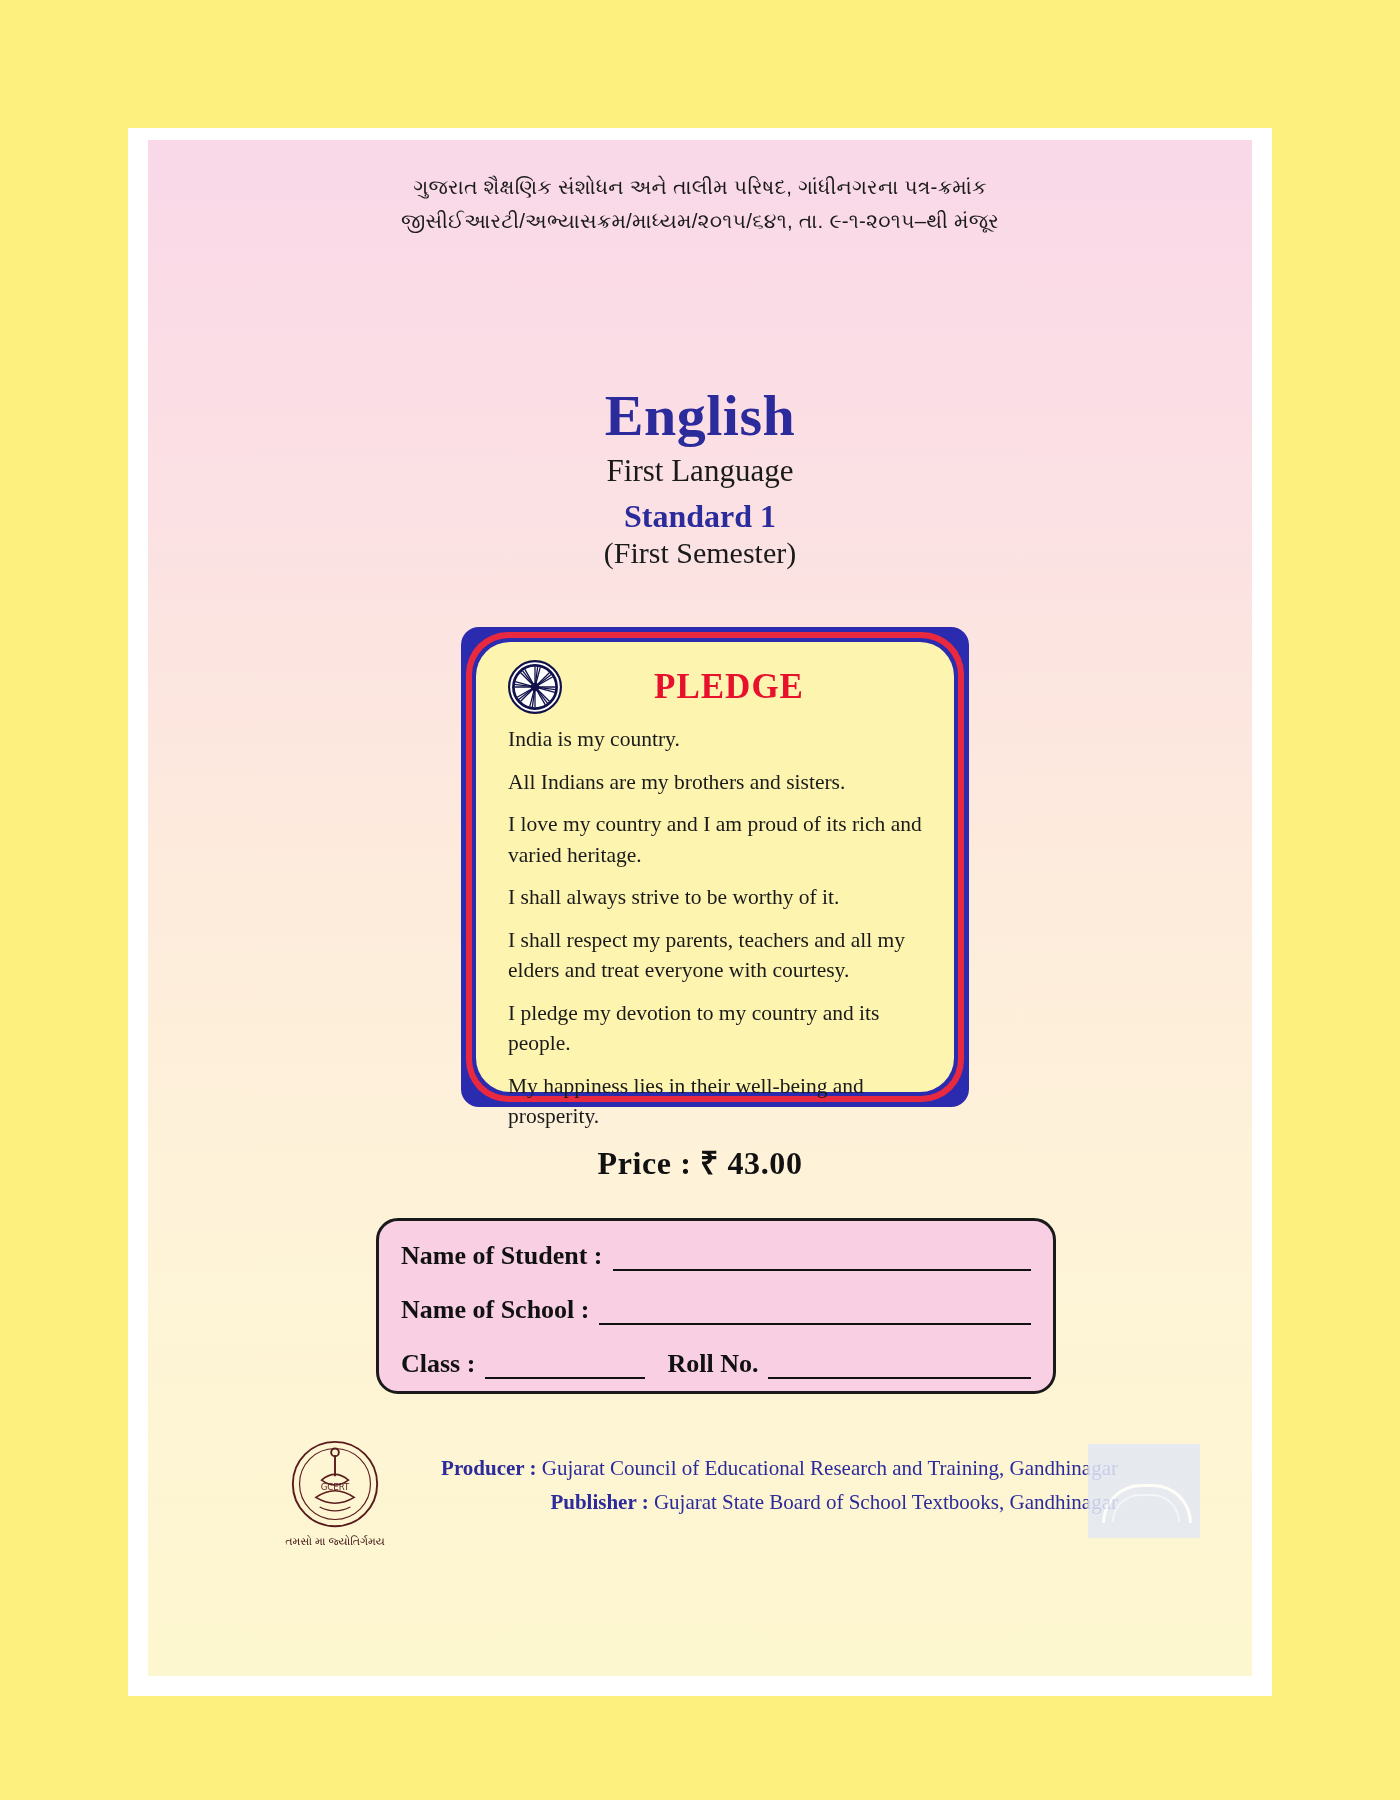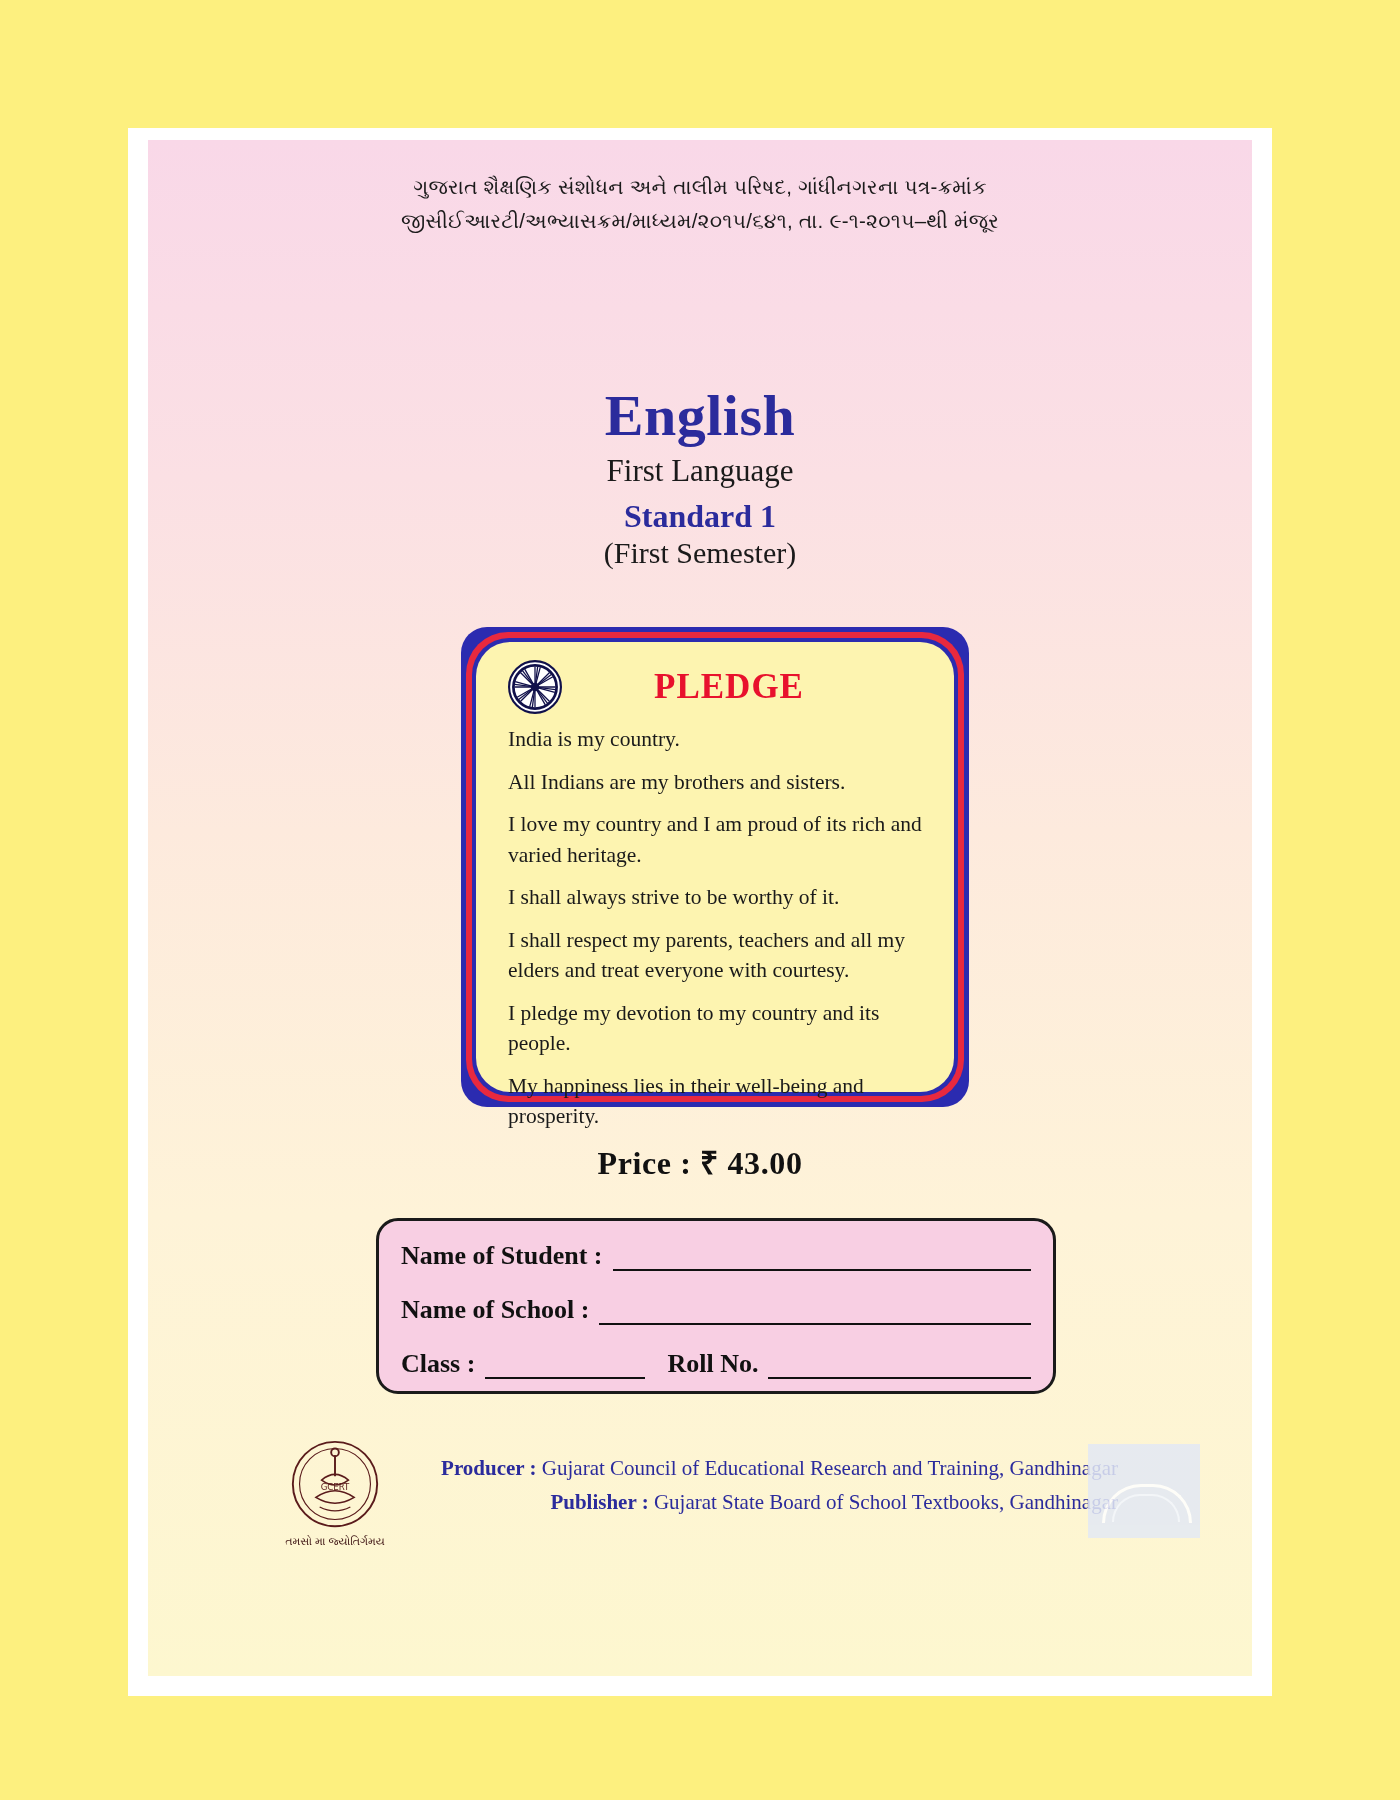--- a/index.html
+++ b/index.html
@@ -80,21 +80,21 @@
     line-height: 1.2;
   }
 
   
   .pledge-outer {
     position: absolute;
     left: 313px;
     top: 487px;
     width: 508px;
     height: 480px;
-    border-radius: 26px;
+    border-radius: 18px;
     background: #2b2bb0;
     padding: 5px;
     box-sizing: border-box;
   }
   .pledge-mid {
     width: 100%;
     height: 100%;
     border-radius: 42px;
     background: #e8293f;
     padding: 6px;

